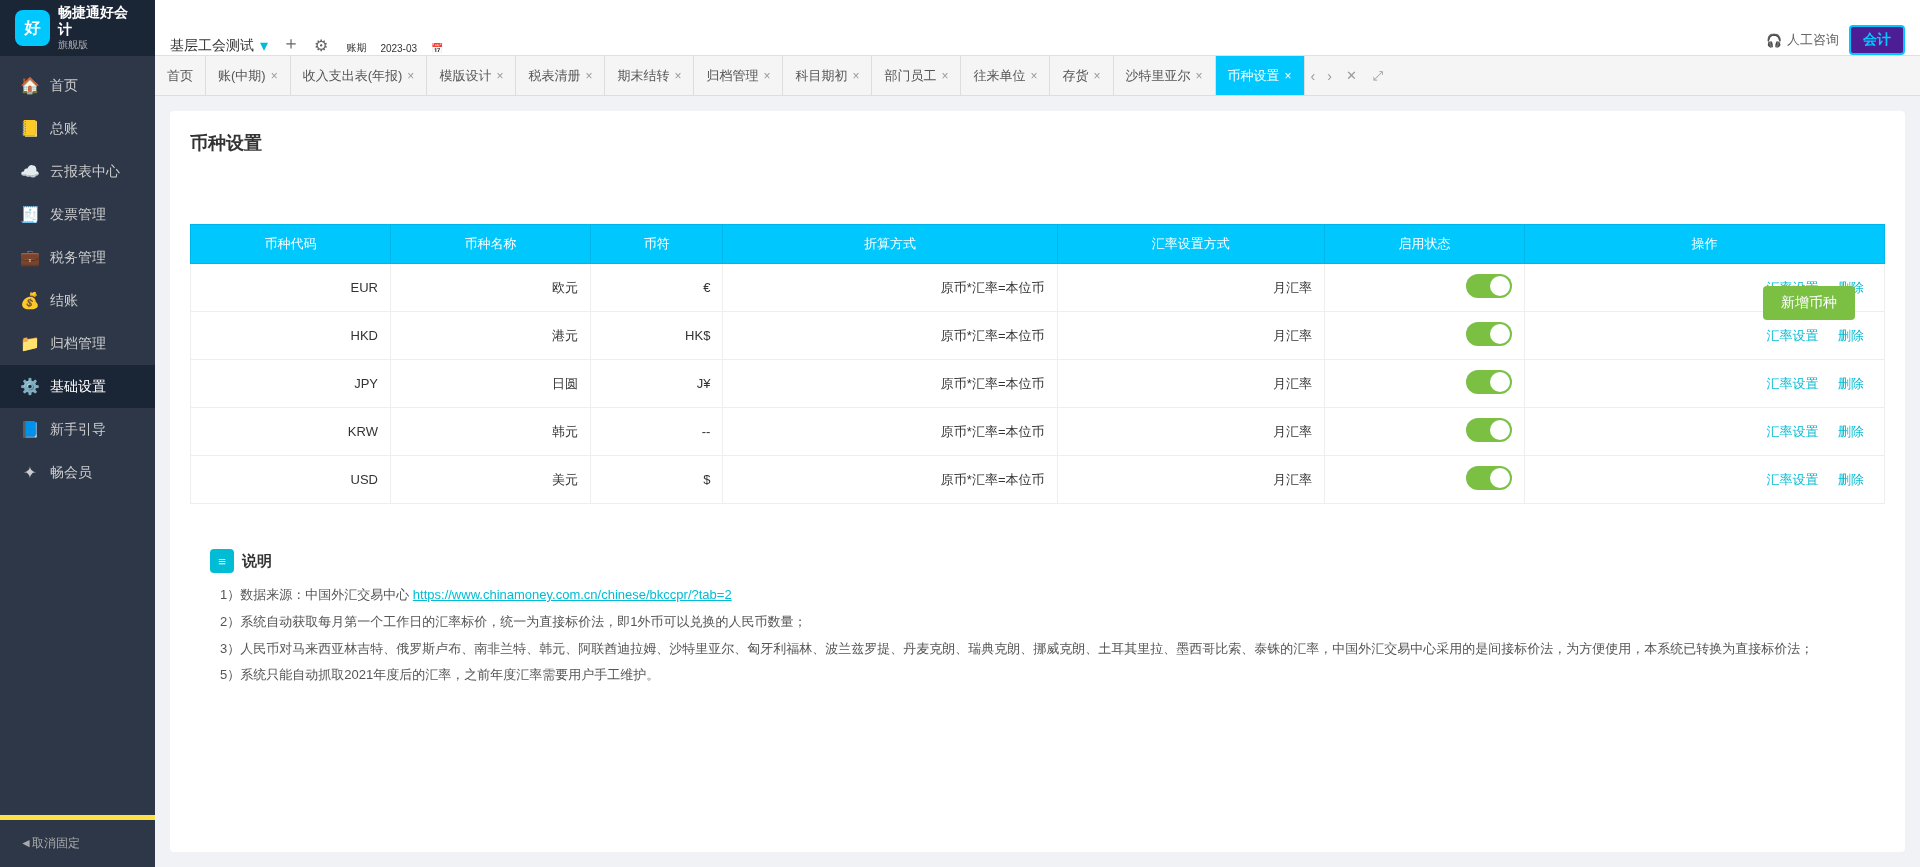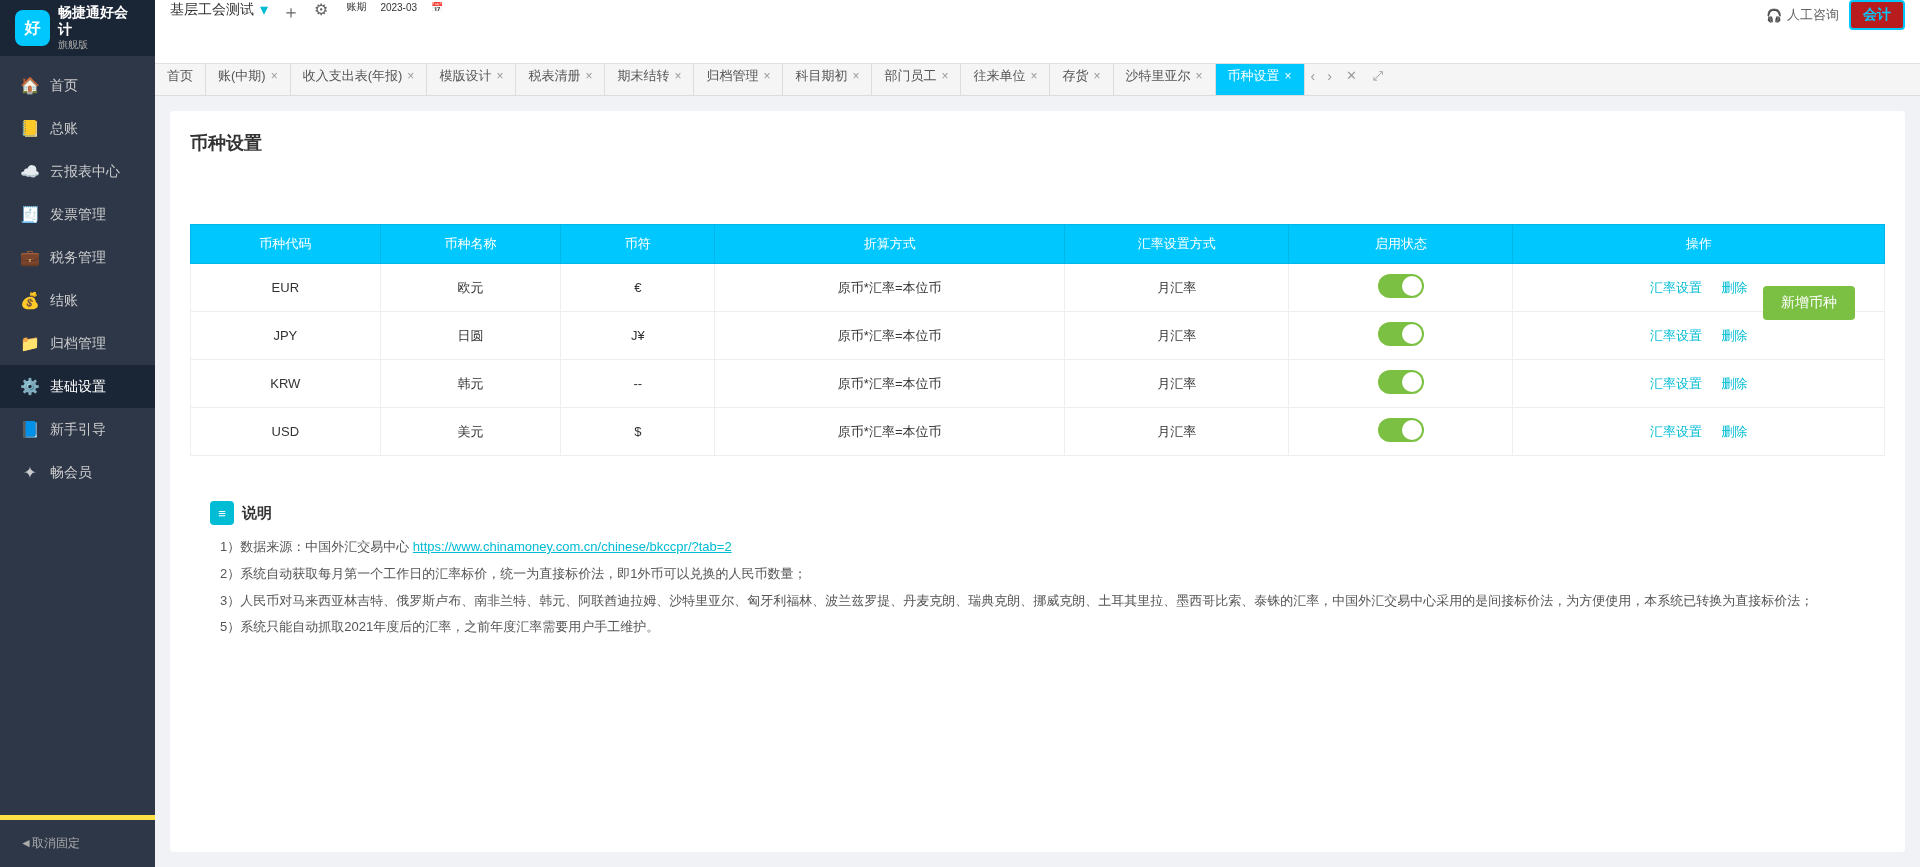--- a/index.html
+++ b/index.html
@@ -28,36 +28,36 @@
     }
     .sidebar-item.active { background: #1a2535; color: #fff; }
     .sidebar-item-icon { font-size: 16px; width: 20px; text-align: center; }
     .sidebar-bottom {
       padding: 15px 20px; color: #aaa; font-size: 12px; cursor: pointer;
       display: flex; align-items: center; gap: 6px; border-top: 5px solid #fde047;
     }
 
     
     .topbar {
-      position: fixed; left: 155px; top: 0; right: 0; height: 64px;
+      position: fixed; left: 155px; top: 0; right: 0; height: 56px;
       background: #fff; border-bottom: 1px solid #e0e0e0;
-      display: flex; align-items: flex-start; padding: 0 15px; gap: 10px; z-index: 100;
+      display: flex; align-items: flex-end; padding: 0 15px; gap: 10px; z-index: 100;
     }
     .topbar-company {
       display: flex; align-items: center; gap: 6px; font-size: 14px; color: #333;
     }
     .topbar-company-dropdown { color: #00bcd4; cursor: pointer; font-size: 16px; }
     .topbar-add { color: #666; cursor: pointer; font-size: 18px; padding: 0 4px; }
     .topbar-settings { color: #666; cursor: pointer; font-size: 16px; }
     .topbar-period { display: flex; align-items: center; gap: 14px; font-size: 10px; color: #333; margin-left: 8px; }
     .topbar-period-cal { color: #00bcd4; cursor: pointer; }
     .topbar-right { margin-left: auto; display: flex; align-items: center; gap: 10px; }
     .topbar-help { display: flex; align-items: center; gap: 4px; color: #666; cursor: pointer; font-size: 13px; }
     .topbar-account-btn {
-      border: 2px solid #00c8ff; color: #00c8ff; background: #b91c1c;
+      border: 2px solid #00c8ff; color: #00c8ff; background: #4c1d95;
       padding: 4px 12px; border-radius: 4px; cursor: pointer; font-size: 14px; font-weight: bold;
     }
 
     
     .tabbar {
       position: fixed; left: 155px; top: 56px; right: 0; height: 40px;
       background: #f5f5f5; border-bottom: 1px solid #ddd;
       display: flex; align-items: center; overflow: hidden; z-index: 99;
     }
     .tab {
@@ -90,21 +90,21 @@
 
     
     .data-table { width: 100%; border-collapse: collapse; }
     .data-table thead tr { background: #00c8ff; }
     .data-table thead th {
       color: #fff; font-size: 13px; padding: 10px 12px; font-weight: normal;
       text-align: center; border: 1px solid #00b5e8;
     }
     .data-table tbody tr { border-bottom: 1px solid #eee; }
     .data-table tbody td {
-      padding: 10px 28px; text-align: center; font-size: 13px; color: #333;
+      padding: 10px 12px; text-align: right; font-size: 13px; color: #333;
       border: 1px solid #eee;
     }
     .action-link { color: #00bcd4; cursor: pointer; text-decoration: none; margin: 0 8px; }
 
     
     .toggle {
       display: inline-flex; align-items: center; width: 46px; height: 24px;
       background: #7bc043; border-radius: 12px; position: relative; cursor: pointer;
     }
     .toggle-circle {
@@ -293,20 +293,36 @@
       <div class="toggle">
         <div class="toggle-circle"></div>
       </div>
     </td>
     <td>
       <a class="action-link">汇率设置</a>
       <a class="action-link">删除</a>
     </td>
   </tr>
           <tr>
+    <td>HKD</td>
+    <td>港元</td>
+    <td>HK$</td>
+    <td>原币*汇率=本位币</td>
+    <td>月汇率</td>
+    <td>
+      <div class="toggle">
+        <div class="toggle-circle"></div>
+      </div>
+    </td>
+    <td>
+      <a class="action-link">汇率设置</a>
+      <a class="action-link">删除</a>
+    </td>
+  </tr>
+          <tr>
     <td>JPY</td>
     <td>日圆</td>
     <td>J¥</td>
     <td>原币*汇率=本位币</td>
     <td>月汇率</td>
     <td>
       <div class="toggle">
         <div class="toggle-circle"></div>
       </div>
     </td>

